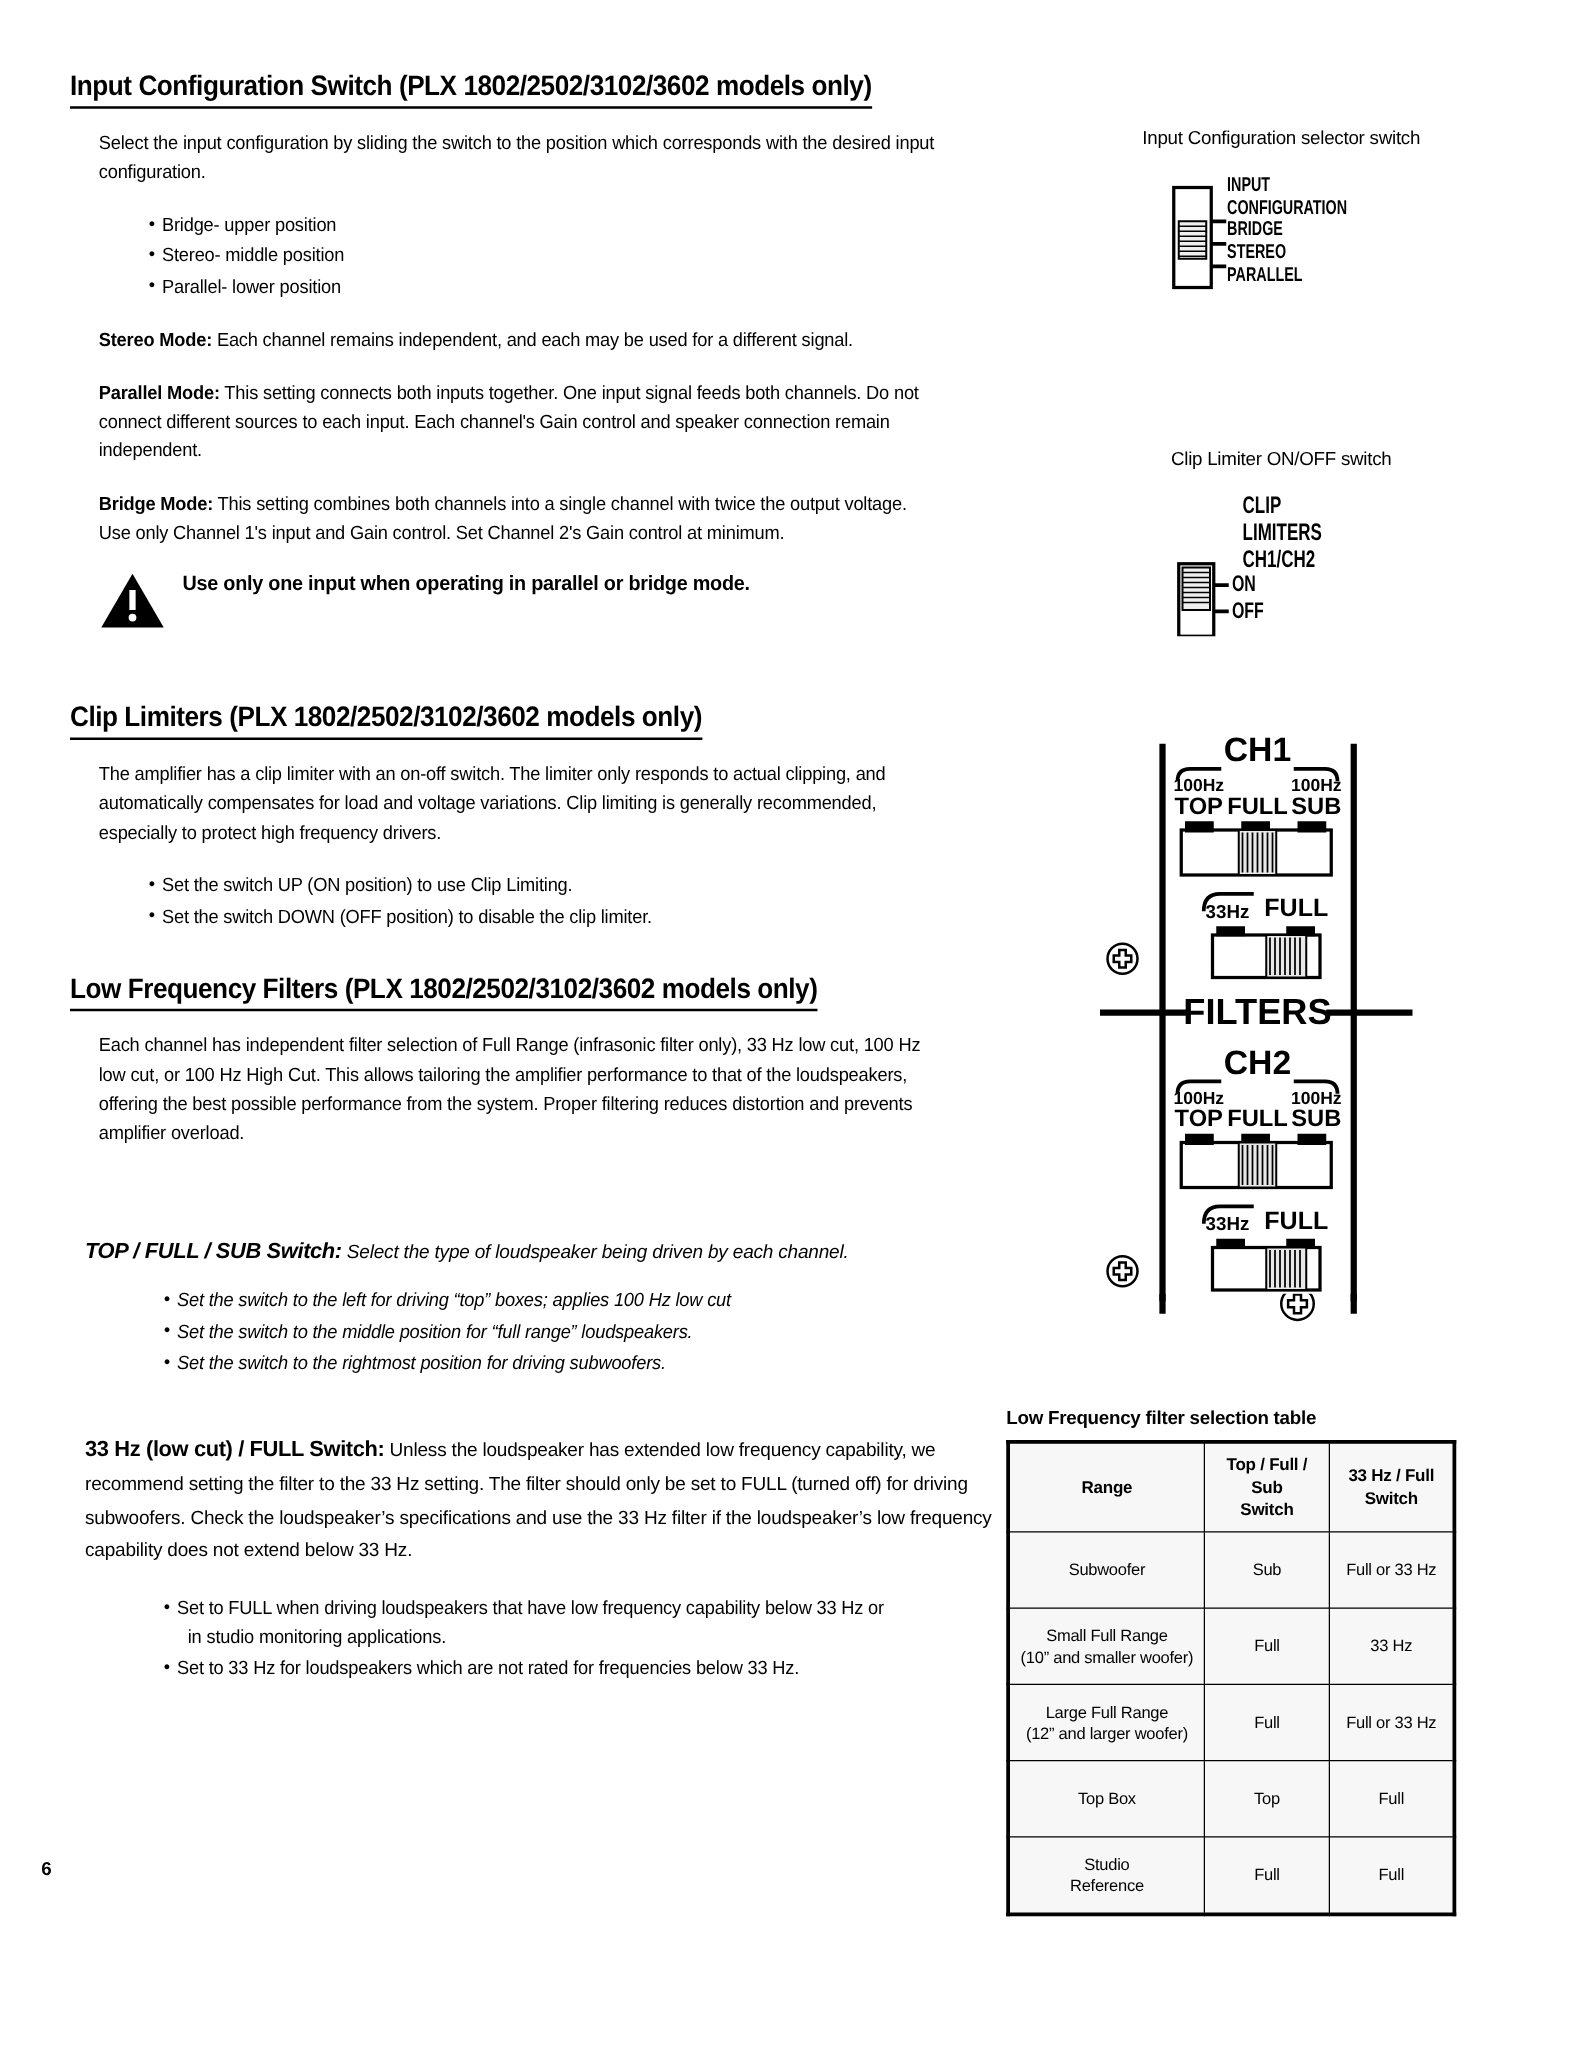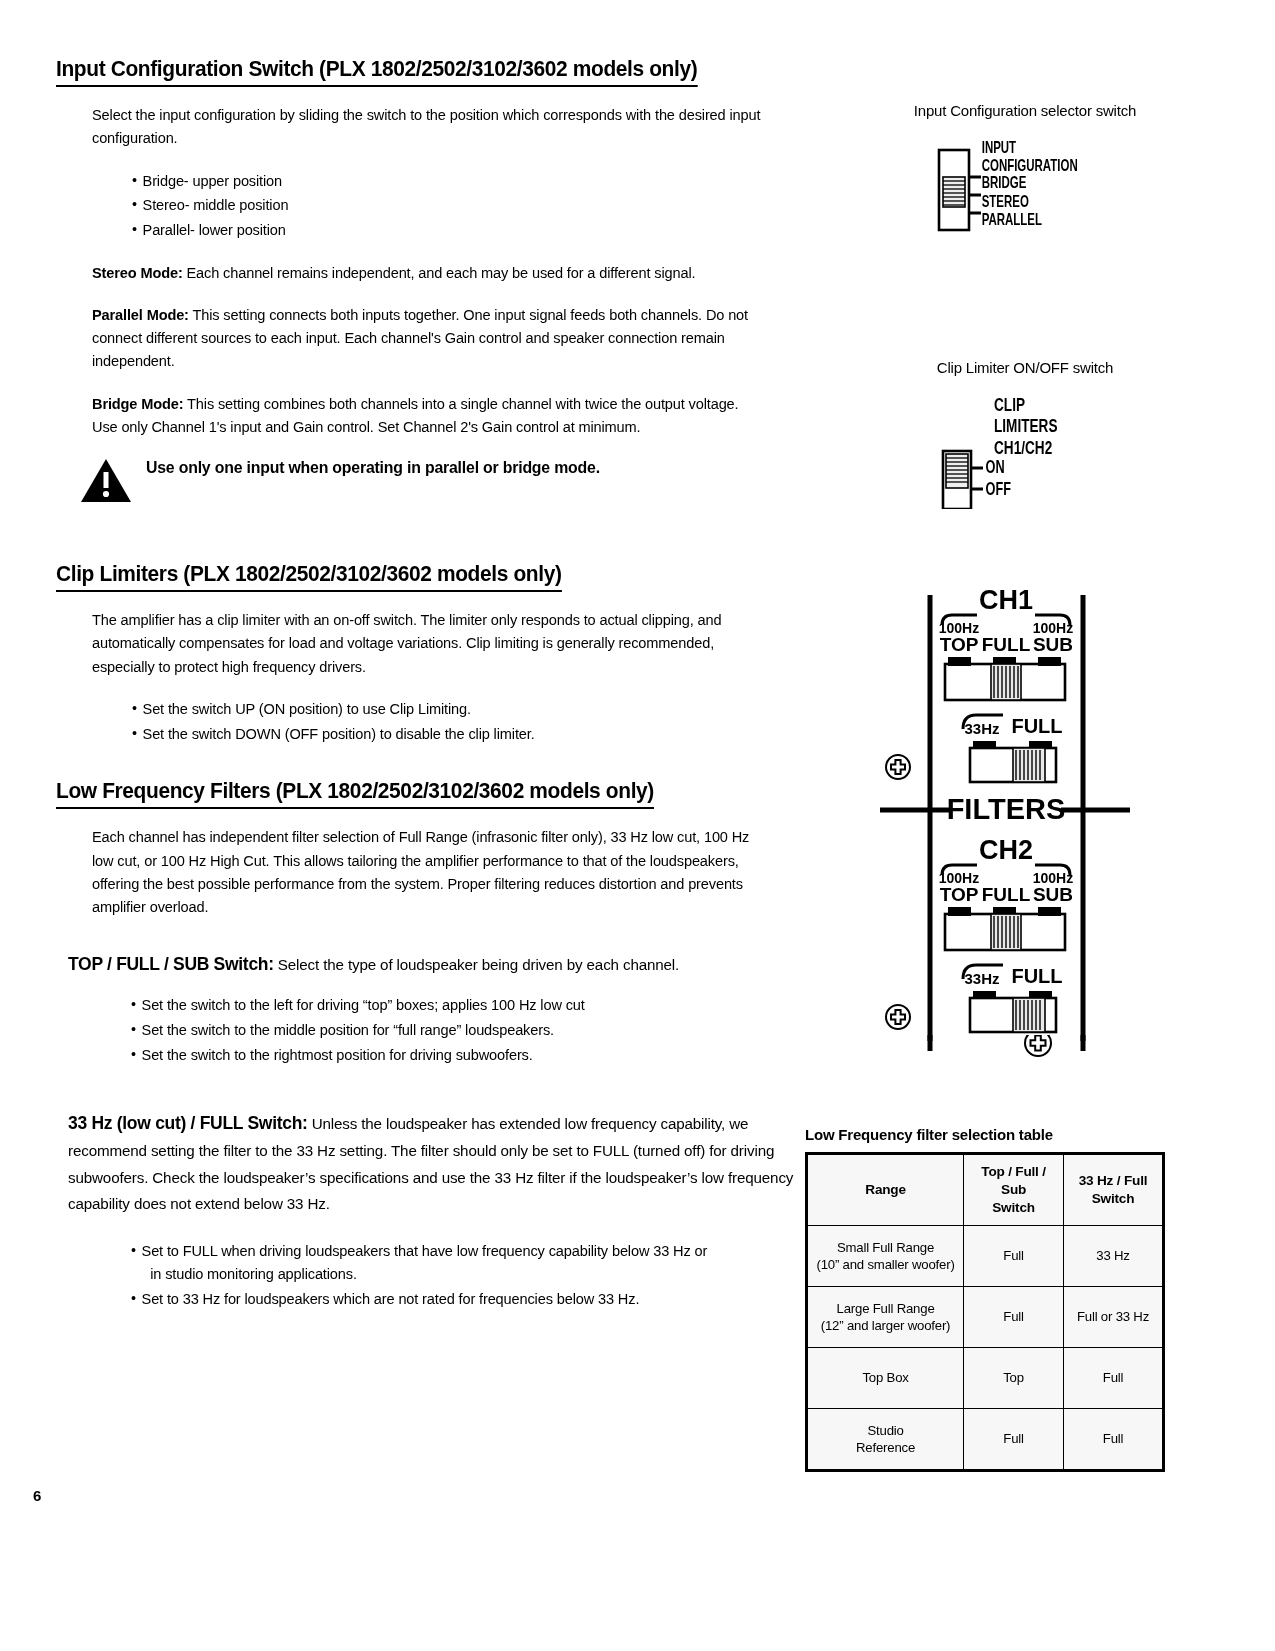--- a/index.html
+++ b/index.html
@@ -21,21 +21,21 @@
     font-weight:bold;
     letter-spacing:-0.4px;
     margin:0 0 16px 0;
     padding-bottom:3px;
     border-bottom:2.4px solid #000;
     display:inline-block;
     transform:scaleX(0.93);
     transform-origin:left center;
     white-space:nowrap;
   }
-  .body-indent { margin-left:36px; width:700px; }
+  .body-indent { margin-left:23px; width:700px; }
   p.body {
     font-size:15.2px;
     line-height:1.53;
     margin:0 0 19px 0;
     letter-spacing:-0.15px;
     transform:scaleX(0.96);
     transform-origin:left center;
   }
   p.body b { font-weight:bold; }
   ul.bullets {
@@ -146,21 +146,21 @@
     </div>
 
     
     <h1 class="section-head" style="margin-top:14px;">Low Frequency Filters (PLX 1802/2502/3102/3602 models only)</h1>
 
     <div class="body-indent">
       <p class="body">Each channel has independent filter selection of Full Range (infrasonic filter only), 33 Hz low cut, 100 Hz low cut, or 100 Hz High Cut. This allows tailoring the amplifier performance to that of the loudspeakers, offering the best possible performance from the system. Proper filtering reduces distortion and prevents amplifier overload.</p>
     </div>
 
     
-    <div style="margin-left:12px; margin-top:36px;">
+    <div style="margin-left:12px; margin-top:72px;font-style:italic;">
       <div class="sub-head"><span>TOP / FULL / SUB Switch:</span><span class="norm"> Select the type of loudspeaker being driven by each channel.</span></div>
       <ul class="bullets" style="margin-top:18px; padding-left:63px;">
         <li>Set the switch to the left for driving “top” boxes; applies 100 Hz low cut</li>
         <li>Set the switch to the middle position for “full range” loudspeakers.</li>
         <li>Set the switch to the rightmost position for driving subwoofers.</li>
       </ul>
     </div>
 
     
     <div style="margin-left:12px; margin-top:44px;">
@@ -377,20 +377,27 @@
           </th>
           <th>
             <span>33 Hz / Full</span><br>
             <span>Switch</span>
           </th>
         </tr>
       </thead>
       <tbody>
         <tr>
           <td>
+            <span>Subwoofer</span>
+          </td>
+          <td>Sub</td>
+          <td>Full or 33 Hz</td>
+        </tr>
+        <tr>
+          <td>
             <span>Small Full Range</span><br>
             <span>(10” and smaller woofer)</span>
           </td>
           <td>Full</td>
           <td>33 Hz</td>
         </tr>
         <tr>
           <td>
             <span>Large Full Range</span><br>
             <span>(12” and larger woofer)</span>

